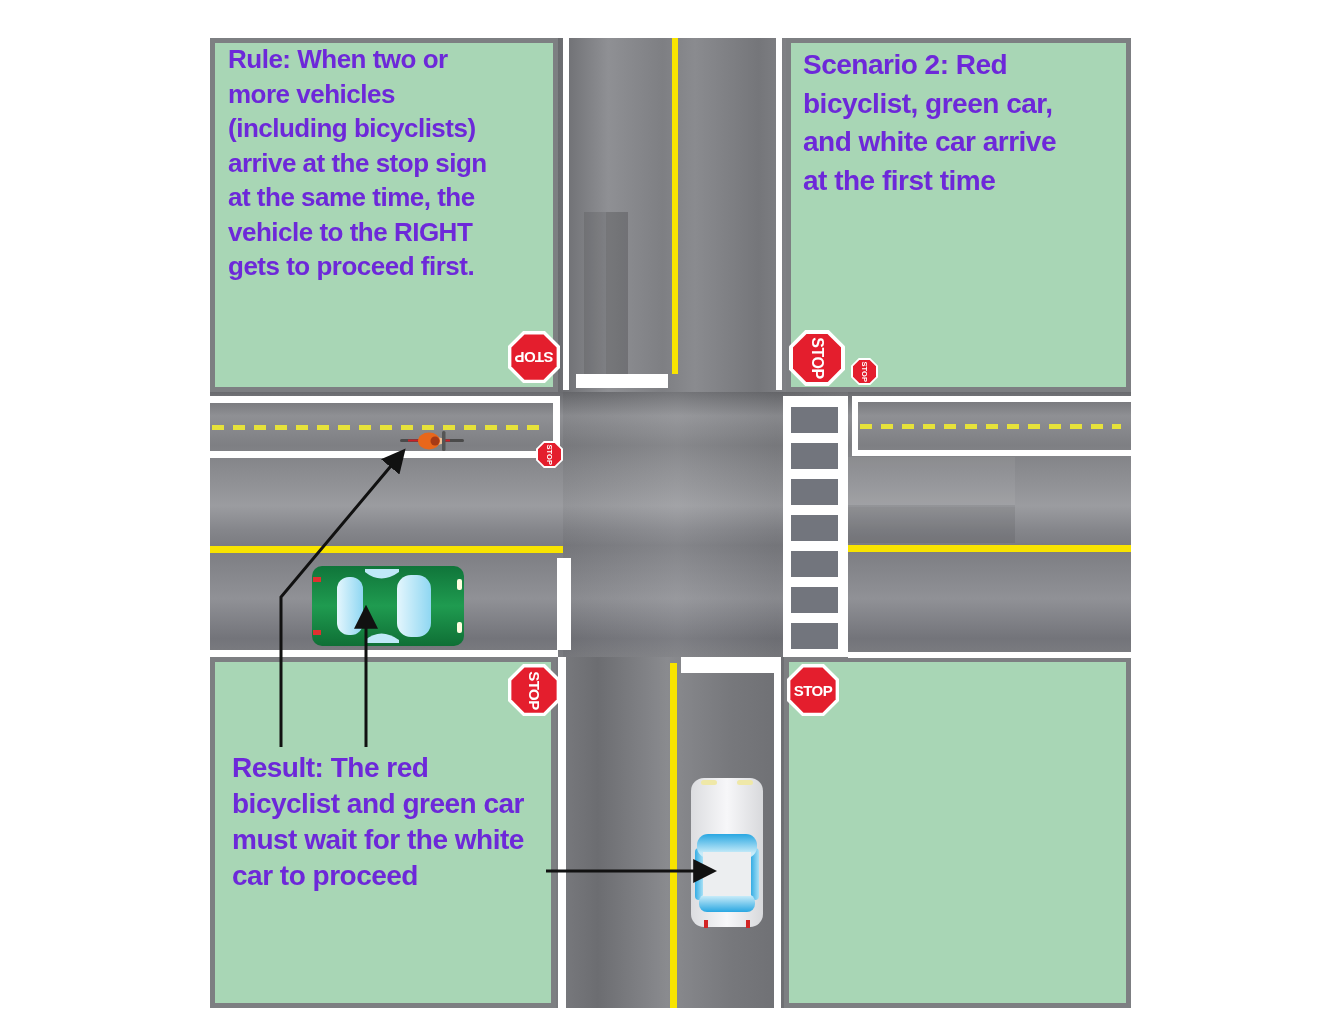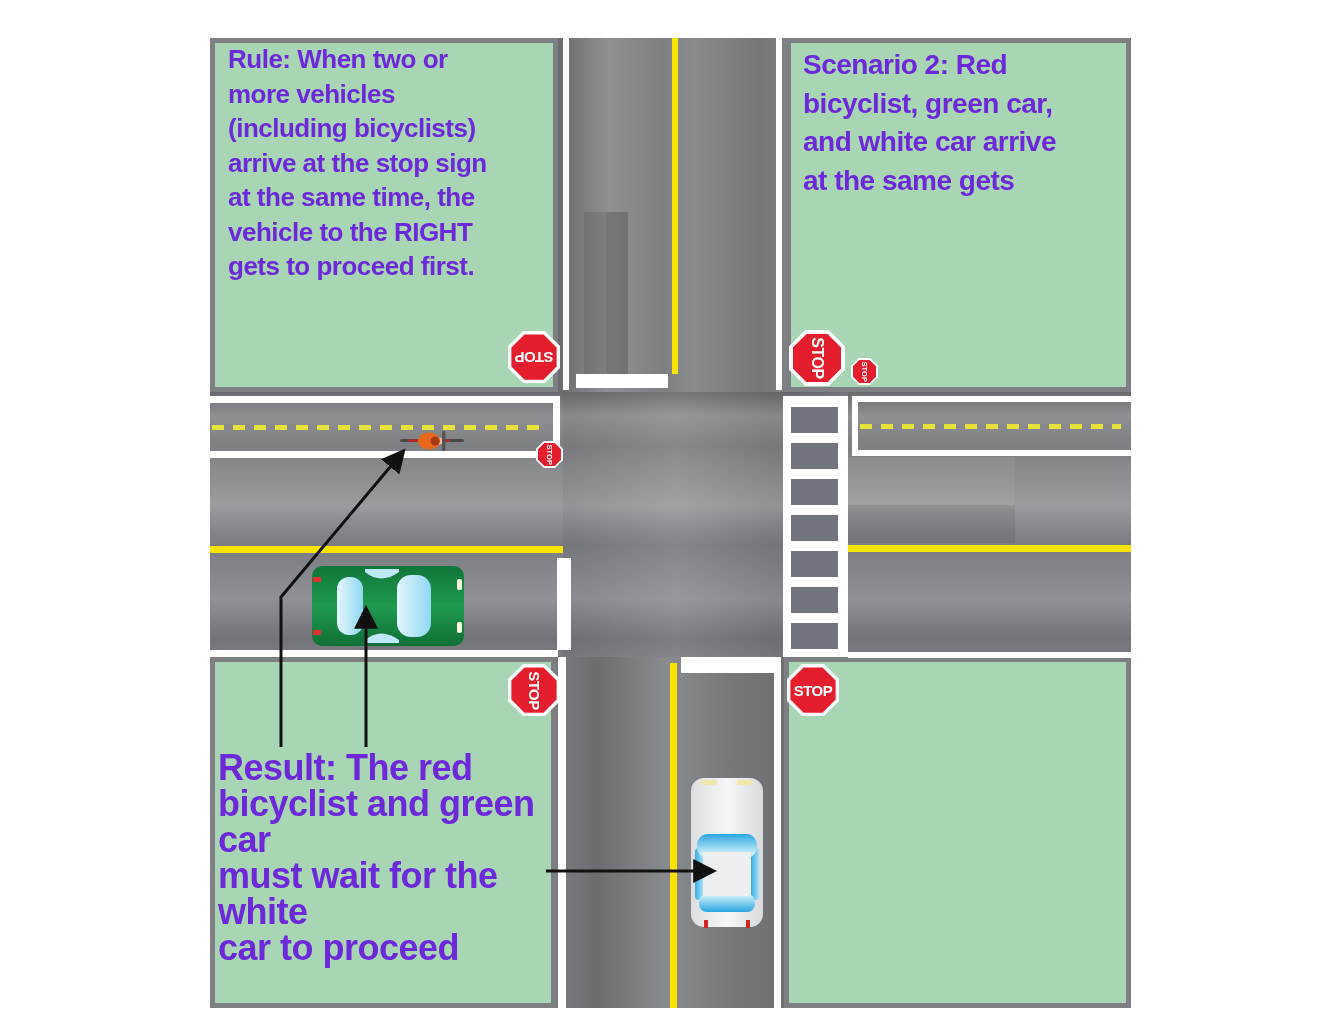--- a/index.html
+++ b/index.html
@@ -101,21 +101,21 @@
   .green-car{left:311px;top:565px;}
   .white-car{left:689px;top:776px;}
 
   
   .arrows{left:0;top:0;width:1320px;height:1020px;pointer-events:none;}
 
   
   .panel{position:absolute;color:#6d28d9;font-weight:bold;white-space:pre-line;letter-spacing:-0.5px;}
   .panel-rule{left:228px;top:42px;width:350px;font-size:26px;line-height:34.5px;}
   .panel-scenario{left:803px;top:46px;width:340px;font-size:28px;line-height:38.5px;}
-  .panel-result{left:218px;top:750px;width:360px;font-size:36px;line-height:36px;}
+  .panel-result{left:232px;top:750px;width:360px;font-size:28px;line-height:36px;}
 </style>
 </head>
 <body>
 
 <div id="canvas">
 
   <div class="abs road-h"></div>
   <div class="abs road-v-top"></div>
   <div class="abs road-v-bottom"></div>
   <div class="abs intersection-shade"></div>
@@ -272,19 +272,19 @@
   <div class="panel panel-rule">Rule: When two or
 more vehicles
 (including bicyclists)
 arrive at the stop sign
 at the same time, the
 vehicle to the RIGHT
 gets to proceed first.</div>
   <div class="panel panel-scenario">Scenario 2: Red
 bicyclist, green car,
 and white car arrive
-at the same gets</div>
+at the first time</div>
   <div class="panel panel-result">Result: The red
 bicyclist and green car
 must wait for the white
 car to proceed</div>
 
 </div>
 
 </body></html>

